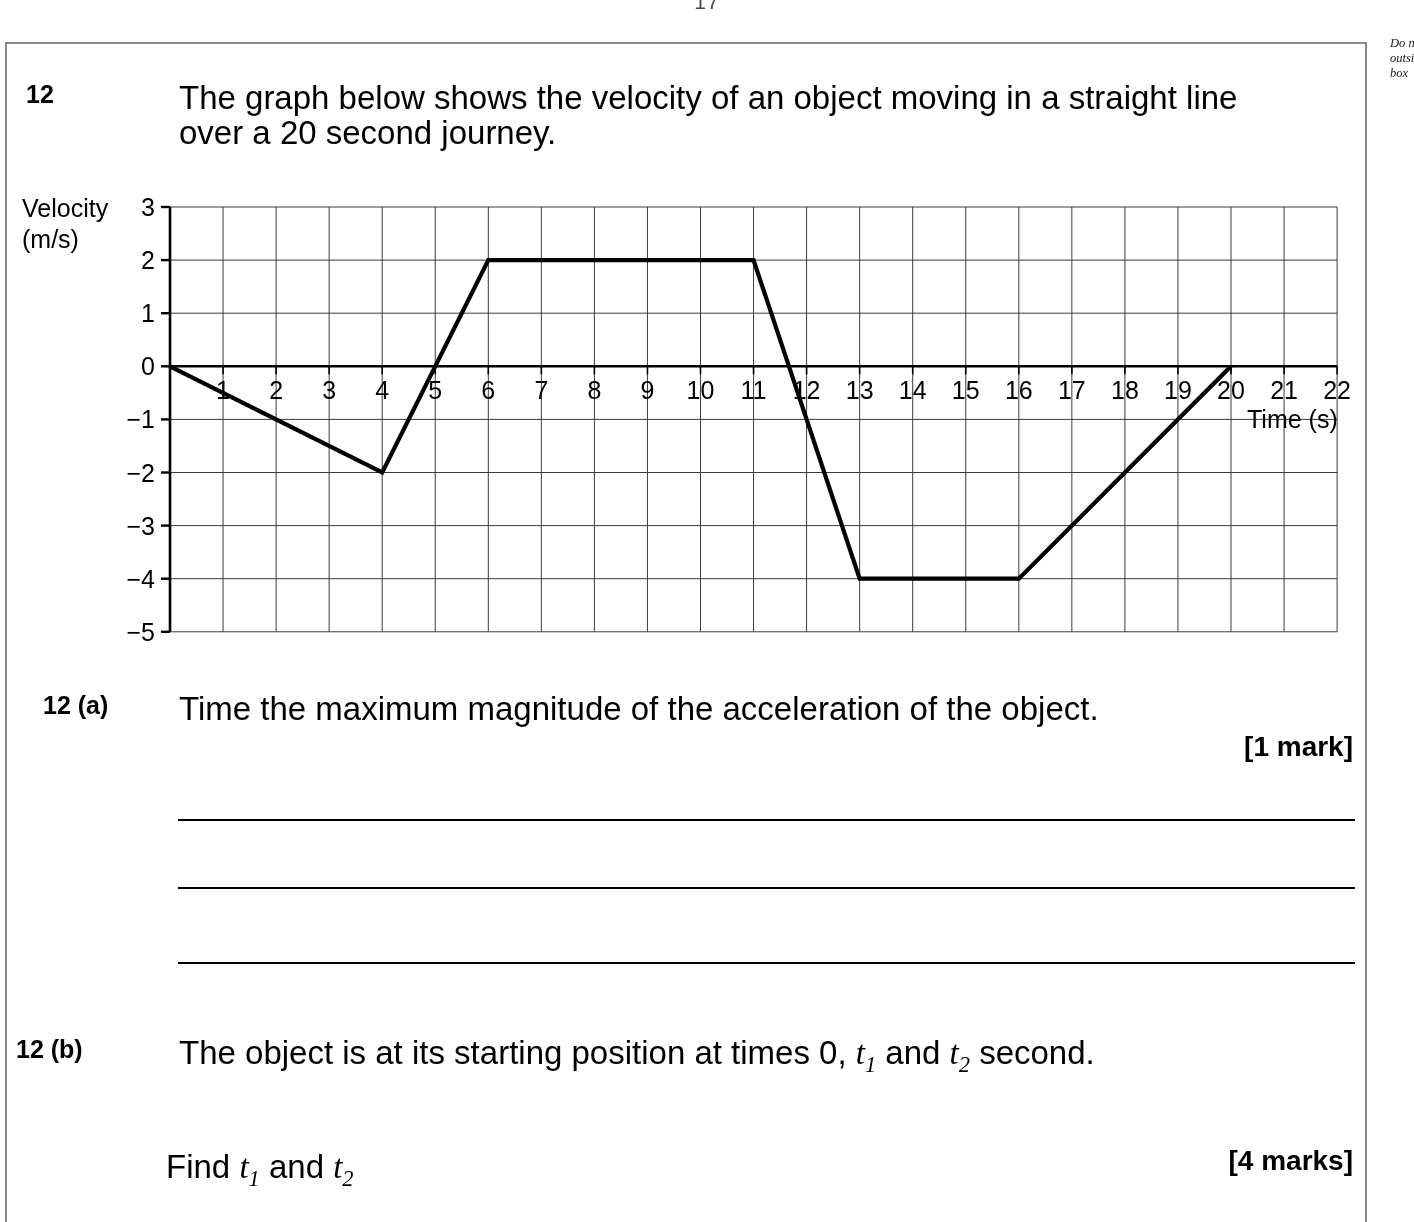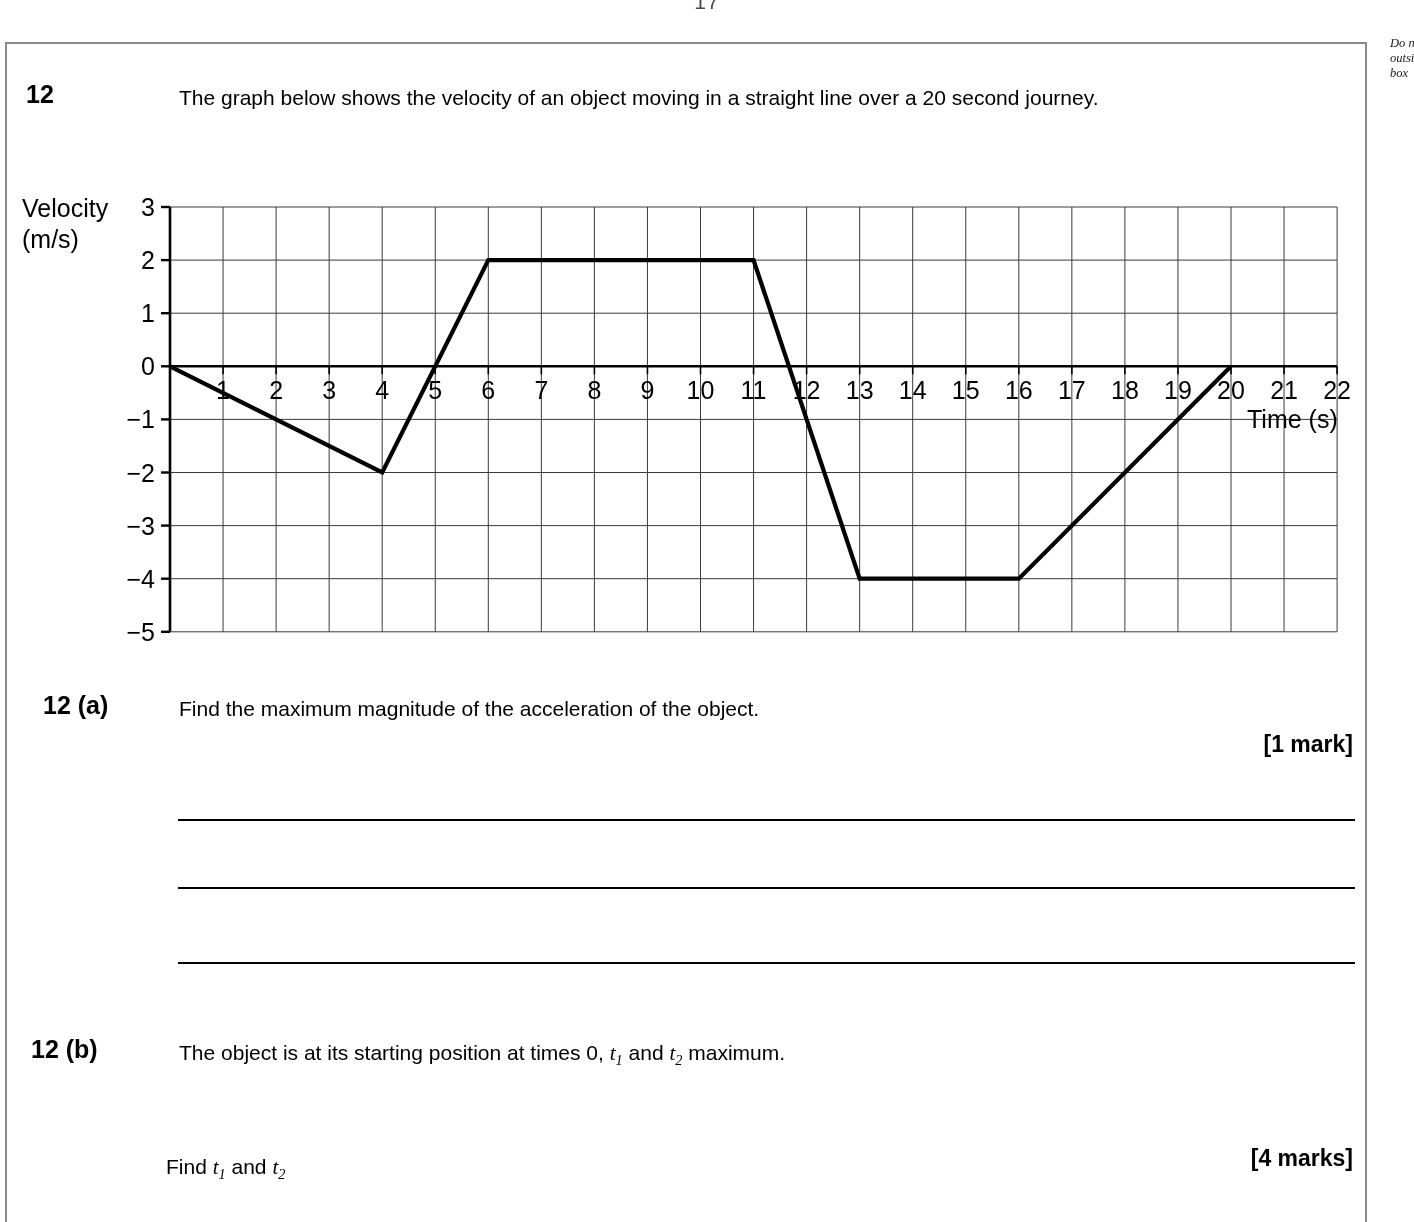--- a/index.html
+++ b/index.html
@@ -63,38 +63,38 @@
   }
 
   
   .q-number {
     position: absolute;
     font-weight: bold;
     font-size: 25px;
   }
   .q-body {
     position: absolute;
-    font-size: 21px;
+    font-size: 33px;
     line-height: 35px;
   }
 
   #q12-num { left: 26px; top: 80px; }
   #q12-text { left: 179px; top: 80px; width: 1120px; }
 
   #q12a-num { left: 26px; top: 691px; margin-left: 17px; }
   #q12a-text { left: 179px; top: 691px; width: 1120px; }
 
-  #q12b-num { left: 31px; top: 1035px; }
+  #q12b-num { left: 16px; top: 1035px; }
   #q12b-text { left: 179px; top: 1035px; width: 1130px; }
   #q12b-find { left: 166px; top: 1110px; width: 800px; margin-top: 39px; }
 
   .marks {
     position: absolute;
     font-weight: bold;
-    font-size: 23px;
+    font-size: 28px;
     text-align: right;
   }
   #marks-a { left: 900px; top: 731px; width: 453px; }
   #marks-b { left: 900px; top: 1145px; width: 453px; text-align: right; }
 
   
   .answer-line {
     position: absolute;
     left: 178px;
     width: 1177px;
@@ -242,29 +242,29 @@
           <line x1="1337.1" y1="181.3" x2="1337.1" y2="189.3" stroke="#000" stroke-width="1.6"></line>
           <text x="22" y="32" class="axis-title">Velocity</text>
           <text x="22" y="63" class="axis-title">(m/s)</text>
           <text x="1247" y="243.4" class="axis-title">Time (s)</text>
           <polyline points="170,181.3 382.2,287.5 488.29999999999995,75.1 753.55,75.1 859.65,393.7 1018.8,393.7 1231,181.3" fill="none" stroke="#000000" stroke-width="4.2" stroke-linejoin="miter" stroke-linecap="butt"></polyline>
         </g>
     </svg>
   </div>
 
   <div class="q-number" id="q12a-num">12 (a)</div>
-  <div class="q-body" id="q12a-text">Find the maximum magnitude of the acceleration of the object.</div>
+  <div class="q-body" id="q12a-text">Time the maximum magnitude of the acceleration of the object.</div>
   <div class="marks" id="marks-a">[1 mark]</div>
 
   <div class="answer-line" style="top:819px"></div>
   <div class="answer-line" style="top:887px"></div>
   <div class="answer-line" style="top:962px"></div>
 
   <div class="q-number" id="q12b-num">12 (b)</div>
   <div class="q-body" id="q12b-text">
-    <span>The object is at its starting position at times 0, </span><i><span>t</span><sub>1</sub></i><span> and </span><i><span>t</span><sub>2</sub></i><span> maximum.</span>
+    <span>The object is at its starting position at times 0, </span><i><span>t</span><sub>1</sub></i><span> and </span><i><span>t</span><sub>2</sub></i><span> second.</span>
   </div>
   <div class="q-body" id="q12b-find">
     <span>Find </span><i><span>t</span><sub>1</sub></i><span> and </span><i><span>t</span><sub>2</sub></i>
   </div>
   <div class="marks" id="marks-b">[4 marks]</div>
 
 </div>
 
 </body></html>

